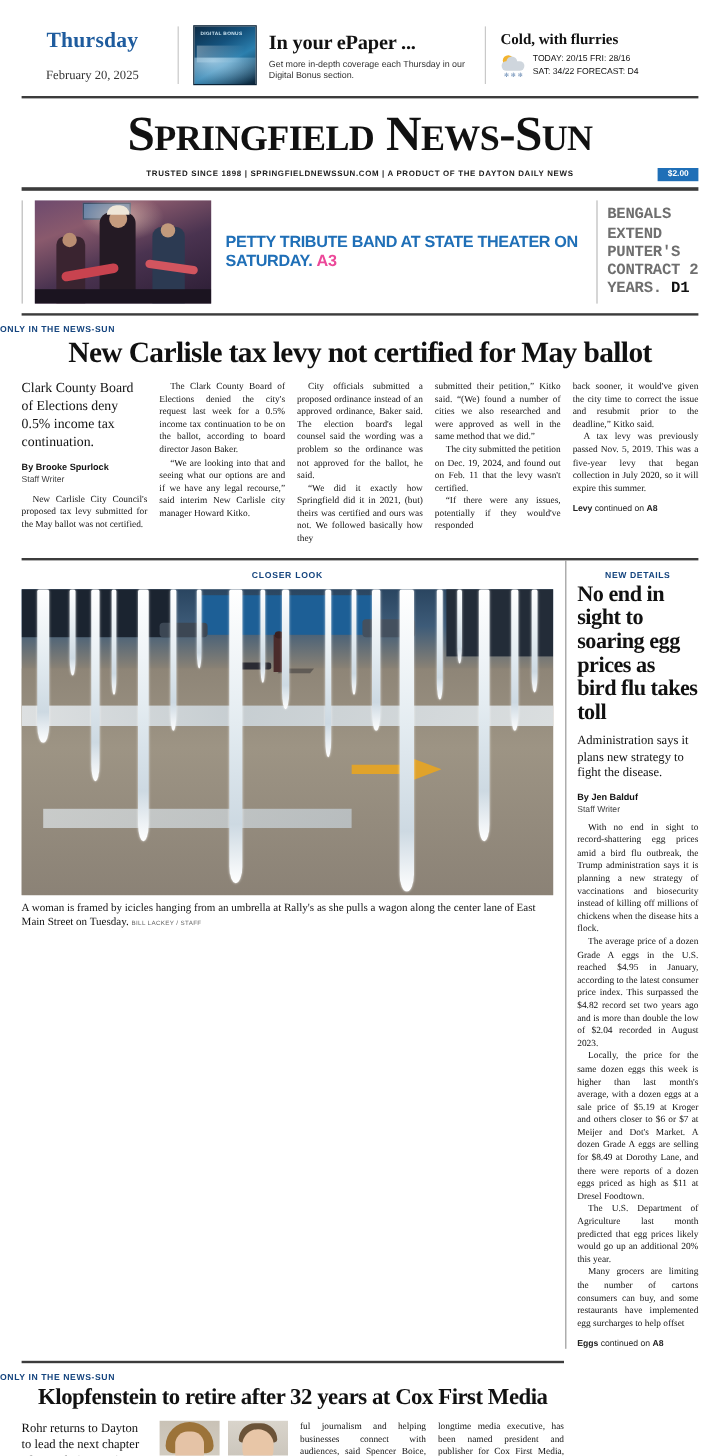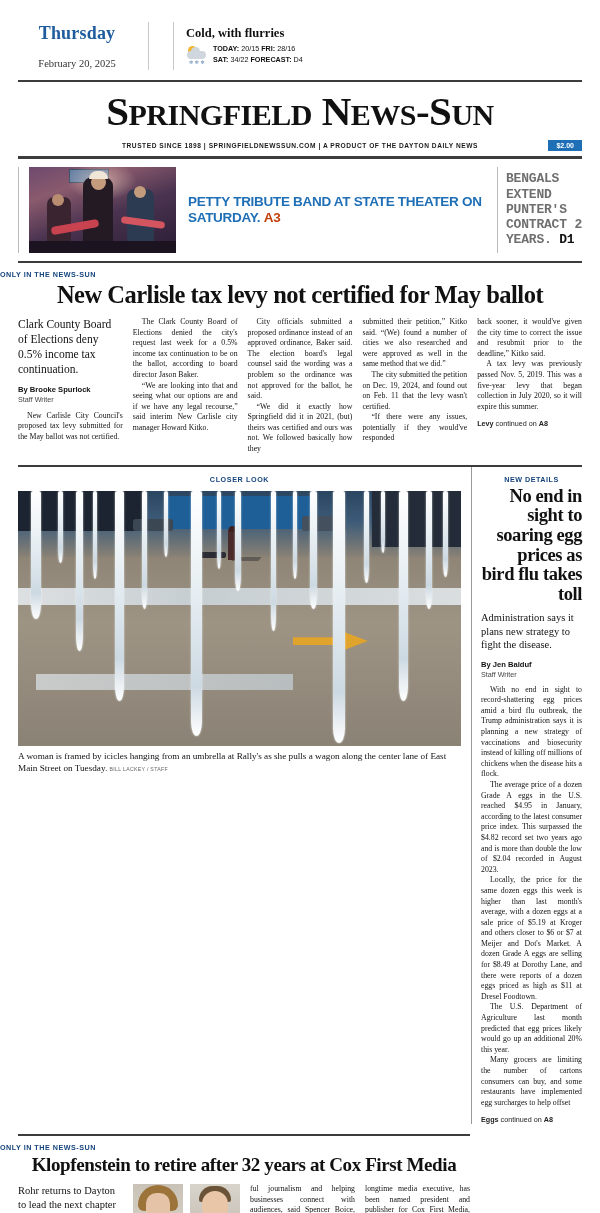--- a/index.html
+++ b/index.html
@@ -30,21 +30,21 @@
 
   .weatherbox { flex:0 0 165px; }
   .weatherbox .wtitle { font-family:"Liberation Serif",serif; font-weight:bold; font-size:12.5px; margin-bottom:3px; }
   .wrow { display:flex; align-items:center; }
   .wicon { width:22px; height:18px; position:relative; flex:0 0 22px; margin-right:5px; }
   .wicon .sun { position:absolute; left:2px; top:0px; width:9px; height:9px; border-radius:50%; background:#f2b32e; }
   .wicon .cloud { position:absolute; left:1px; top:5px; width:19px; height:8px; background:#cfd6dd; border-radius:5px; }
   .wicon .cloud:after { content:""; position:absolute; left:4px; top:-4px; width:9px; height:9px; background:#cfd6dd; border-radius:50%; }
   .wicon .snow { position:absolute; left:3px; top:13px; font-size:5px; color:#6a8cb5; letter-spacing:1.5px; }
   .wtemps { font-family:"Liberation Sans",sans-serif; font-size:7.2px; line-height:1.5; }
-  .wtemps b { font-weight:bold;margin-top:28px; }
+  .wtemps b { font-weight:normal;margin-top:28px; }
 
   .rule-dark { height:2px; background:#3c3c3c; margin:8px 18px 0 18px; }
 
   
   .masthead { text-align:center; padding: 9px 18px 0 18px; }
   .masthead h1 { font-family:"Liberation Serif", serif; font-weight:bold; font-size:41px;
       letter-spacing:-0.5px; line-height:1; }
   .masthead h1 .sc { font-size:30px; }
   .trustline { position:relative; margin: 10px 18px 0 18px; display:flex; align-items:center; justify-content:center; }
   .trustline .tl { font-family:"Liberation Sans",sans-serif; font-size:6.6px; font-weight:bold; letter-spacing:.55px; color:#1a1a1a; }
@@ -68,21 +68,21 @@
   .sb-photo .fig2 { position:absolute; left:18px; top:30px; width:24px; height:56px; background:#3a2430; border-radius:7px 7px 0 0; }
   .sb-photo .fig2head { position:absolute; left:23px; top:27px; width:12px; height:12px; border-radius:50%; background:#b98d72; }
   .sb-photo .fig3 { position:absolute; left:98px; top:22px; width:27px; height:64px; background:#2c3a52; border-radius:8px 8px 0 0; }
   .sb-photo .fig3head { position:absolute; left:105px; top:19px; width:12px; height:12px; border-radius:50%; background:#c29a7c; }
   .sb-photo .guitar { position:absolute; left:22px; top:56px; width:48px; height:8px; background:#c8434f; border-radius:4px; transform:rotate(-10deg); }
   .sb-photo .guitar2 { position:absolute; left:92px; top:52px; width:44px; height:7px; background:#d2555f; border-radius:4px; transform:rotate(8deg); }
   .sb-photo .amp { position:absolute; left:0; bottom:0; width:147px; height:12px; background:#1b1420; }
   .sb-photo .screen { position:absolute; left:40px; top:2px; width:40px; height:14px; background:#6882a5; border:1px solid #3c4f68; }
   .sb-mid { flex:1; display:flex; flex-direction:column; justify-content:center; padding-left:2px; }
   .sb-mid .lab { font-family:"Liberation Sans",sans-serif; font-weight:bold; font-size:13.5px; line-height:1.16; color:#1f6fb7; letter-spacing:-.3px; }
-  .sb-mid .lab b { color:#c2410c; }
+  .sb-mid .lab b { color:#ec4899; }
   .sb-right { flex:0 0 84px; padding-left:8px; display:flex; flex-direction:column; justify-content:center; }
   .sb-right .lab { font-family:Liberation Mono, monospace; font-weight:bold; font-size:13px; line-height:1.18; color:#6f6f6f; letter-spacing:-.2px; }
   .sb-right .lab b { color:#111; }
 
   
   .rule-lead { height:2px; background:#3c3c3c; margin:8px 18px 0 18px; }
   .kicker { text-align:left; font-family:"Liberation Sans",sans-serif; font-weight:bold; font-size:7.2px;
      letter-spacing:.5px; color:#14447e; margin-top:7px; }
   .lead-hed { text-align:center; font-family:"Liberation Serif",serif; font-weight:bold; font-size:24.5px;
      letter-spacing:-.5px; margin:3px 18px 0 18px; line-height:1.08; }
@@ -125,21 +125,21 @@
   .photo .phead { position:absolute; left:47.6%; top:14%; width:1.7%; height:2.2%; background:#3a2020; border-radius:50%; }
   .photo .wagon { position:absolute; left:41%; top:24%; width:6%; height:2.6%; background:#2b2b33; border-radius:2px; }
   .photo .shadow { position:absolute; left:48.5%; top:26%; width:6%; height:1.6%; background:rgba(40,40,45,.45); transform:skewX(-40deg); }
   .icicle { position:absolute; top:0; background:linear-gradient(180deg,#ffffff 0%,#e4ecf1 45%,#cdd9e2 80%,#ffffff 100%);
      border-radius:2px 2px 50% 50% / 2px 2px 14px 14px; box-shadow:0 0 2px rgba(255,255,255,.8); }
   .caption { font-family:"Liberation Serif",serif; font-size:9.2px; line-height:1.3; margin-top:5px; }
   .credit { font-family:"Liberation Sans",sans-serif; font-size:5.2px; color:#666; letter-spacing:.3px; }
 
   .nd-kicker { text-align:center; font-family:"Liberation Sans",sans-serif; font-weight:bold; font-size:7.2px;
      letter-spacing:.5px; color:#14447e; margin-top:8px; }
-  .nd-hed { font-family:"Liberation Serif",serif; font-weight:bold; font-size:18.5px; line-height:1.06; margin-top:3px; letter-spacing:-.4px;text-align:right; }
+  .nd-hed { font-family:"Liberation Serif",serif; font-weight:bold; font-size:18.5px; line-height:1.06; margin-top:3px; letter-spacing:-.4px; }
   .nd-deck { font-family:"Liberation Serif",serif; font-size:10.5px; line-height:1.28; margin-top:7px; }
 
   
   .rule-sec2 { height:2px; background:#3c3c3c; margin:10px 18px 0 18px; }
   .k-hed { text-align:center; font-family:"Liberation Serif",serif; font-weight:bold; font-size:19px;
      letter-spacing:-.4px; margin:3px 18px 0 18px; line-height:1.08; }
   .k-cols { display:flex; margin:8px 18px 0 18px; gap:10px; }
   .kcol { flex:1; }
   .mugs { display:flex; gap:7px; }
   .mug { width:50px; }
@@ -155,20 +155,31 @@
 <body>
 
 <div class="page">
 
   <div class="topstrip">
     <div class="dateblock">
       <div class="day">Thursday</div>
       <div class="date">February 20, 2025</div>
     </div>
     <div class="vsep"></div>
+    <div class="epaper-teaser">
+      <div class="dbonus-thumb">
+        <div class="dbtxt">DIGITAL BONUS</div>
+        <div class="dbwave2"></div>
+        <div class="dbwave"></div>
+      </div>
+      <div>
+        <div class="t1">In your ePaper ...</div>
+        <div class="t2">Get more in-depth coverage each Thursday in our Digital Bonus section.</div>
+      </div>
+    </div>
     <div class="vsep"></div>
     <div class="weatherbox">
       <div class="wtitle">Cold, with flurries</div>
       <div class="wrow">
         <div class="wicon">
           <div class="sun"></div>
             <div class="cloud"></div>
             <div class="snow">✻✻✻</div>
         </div>
         <div class="wtemps">

